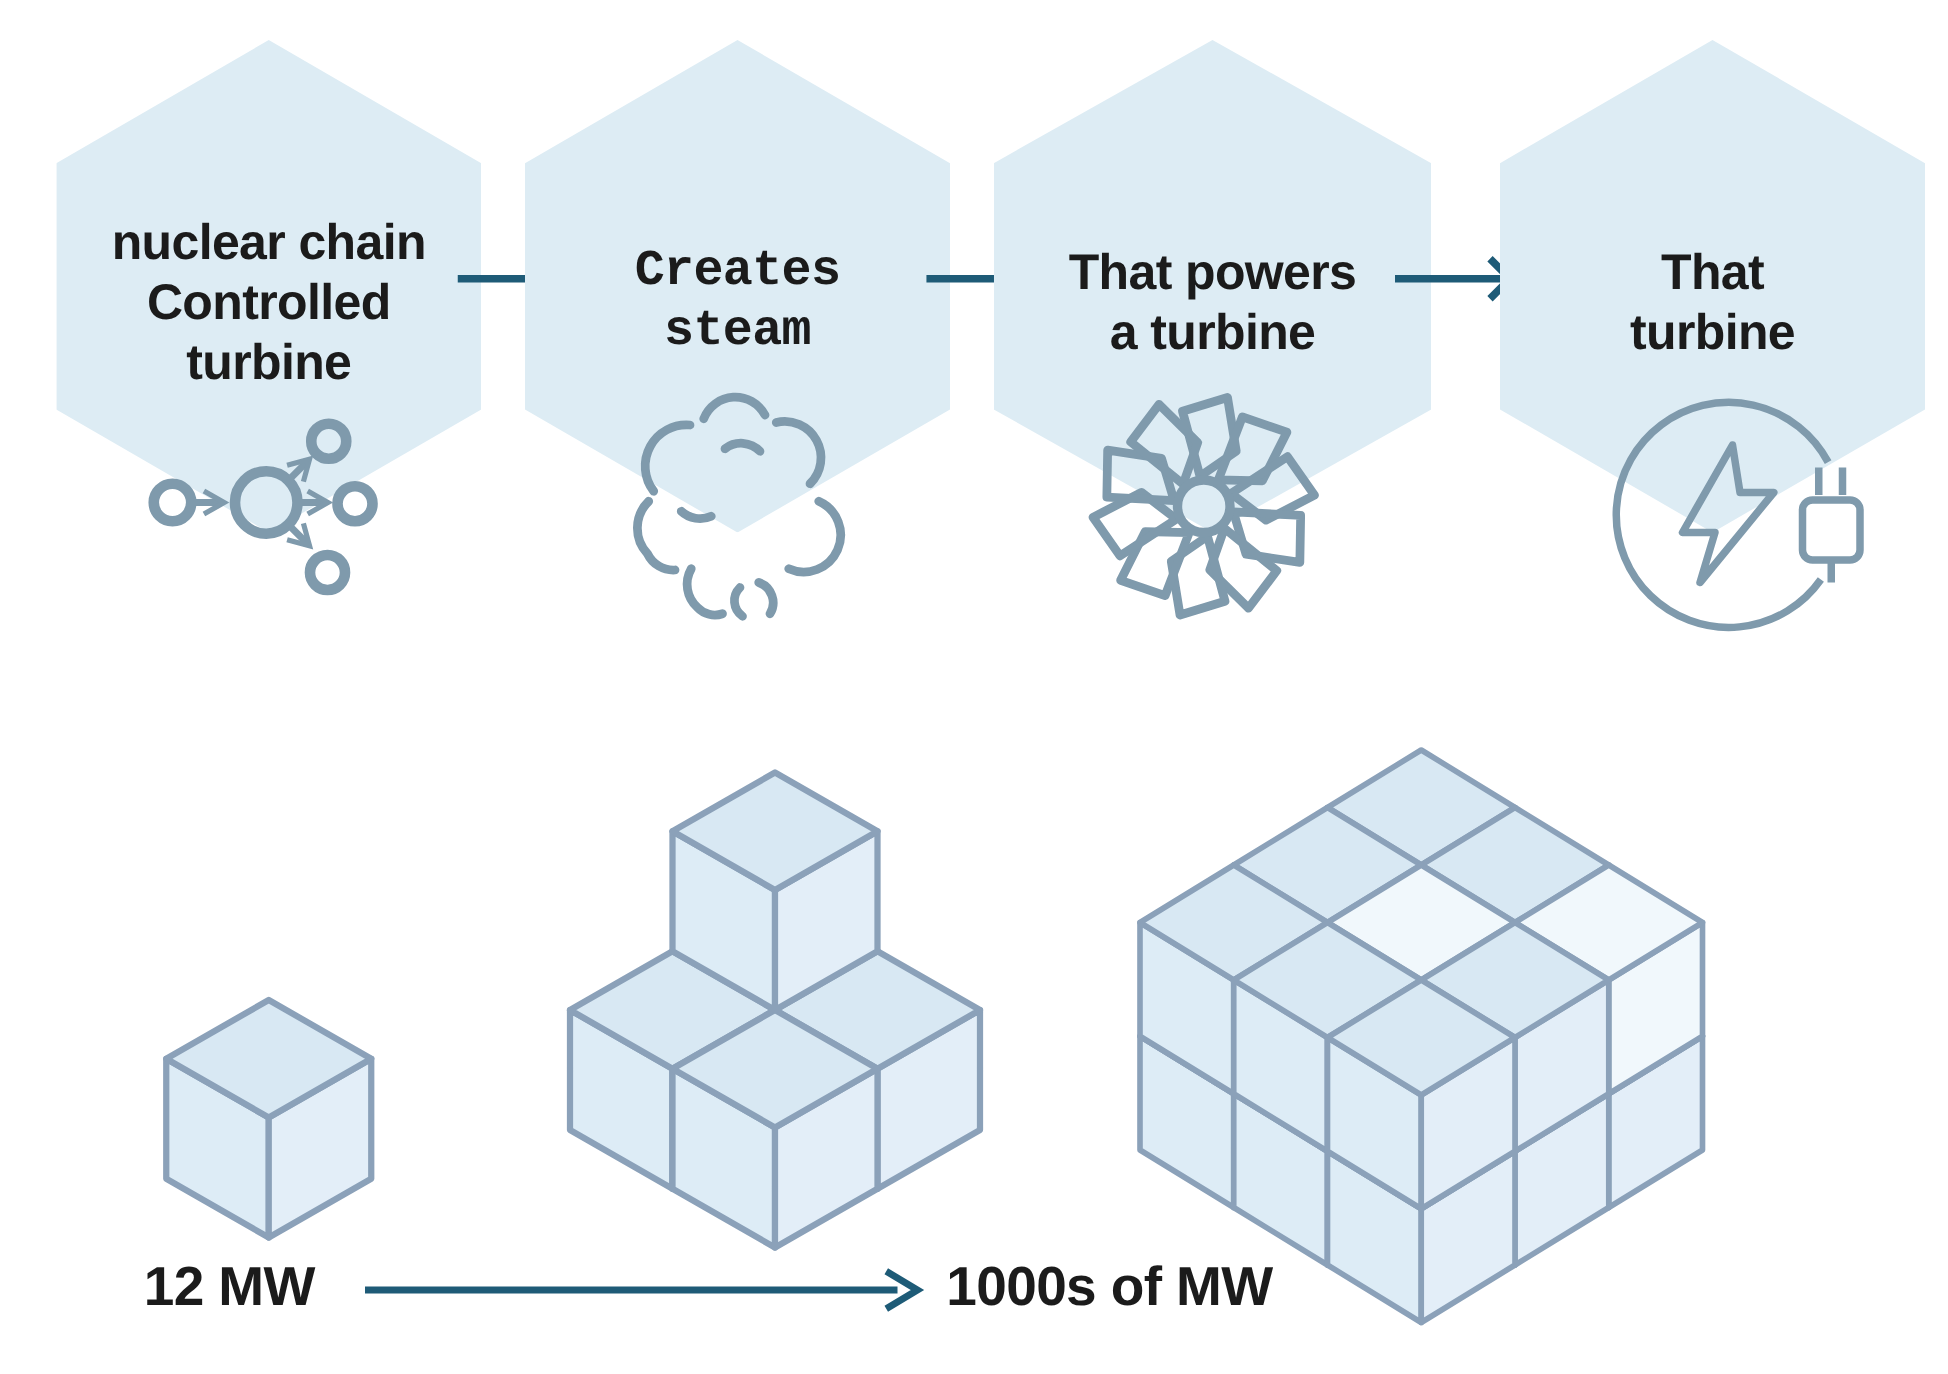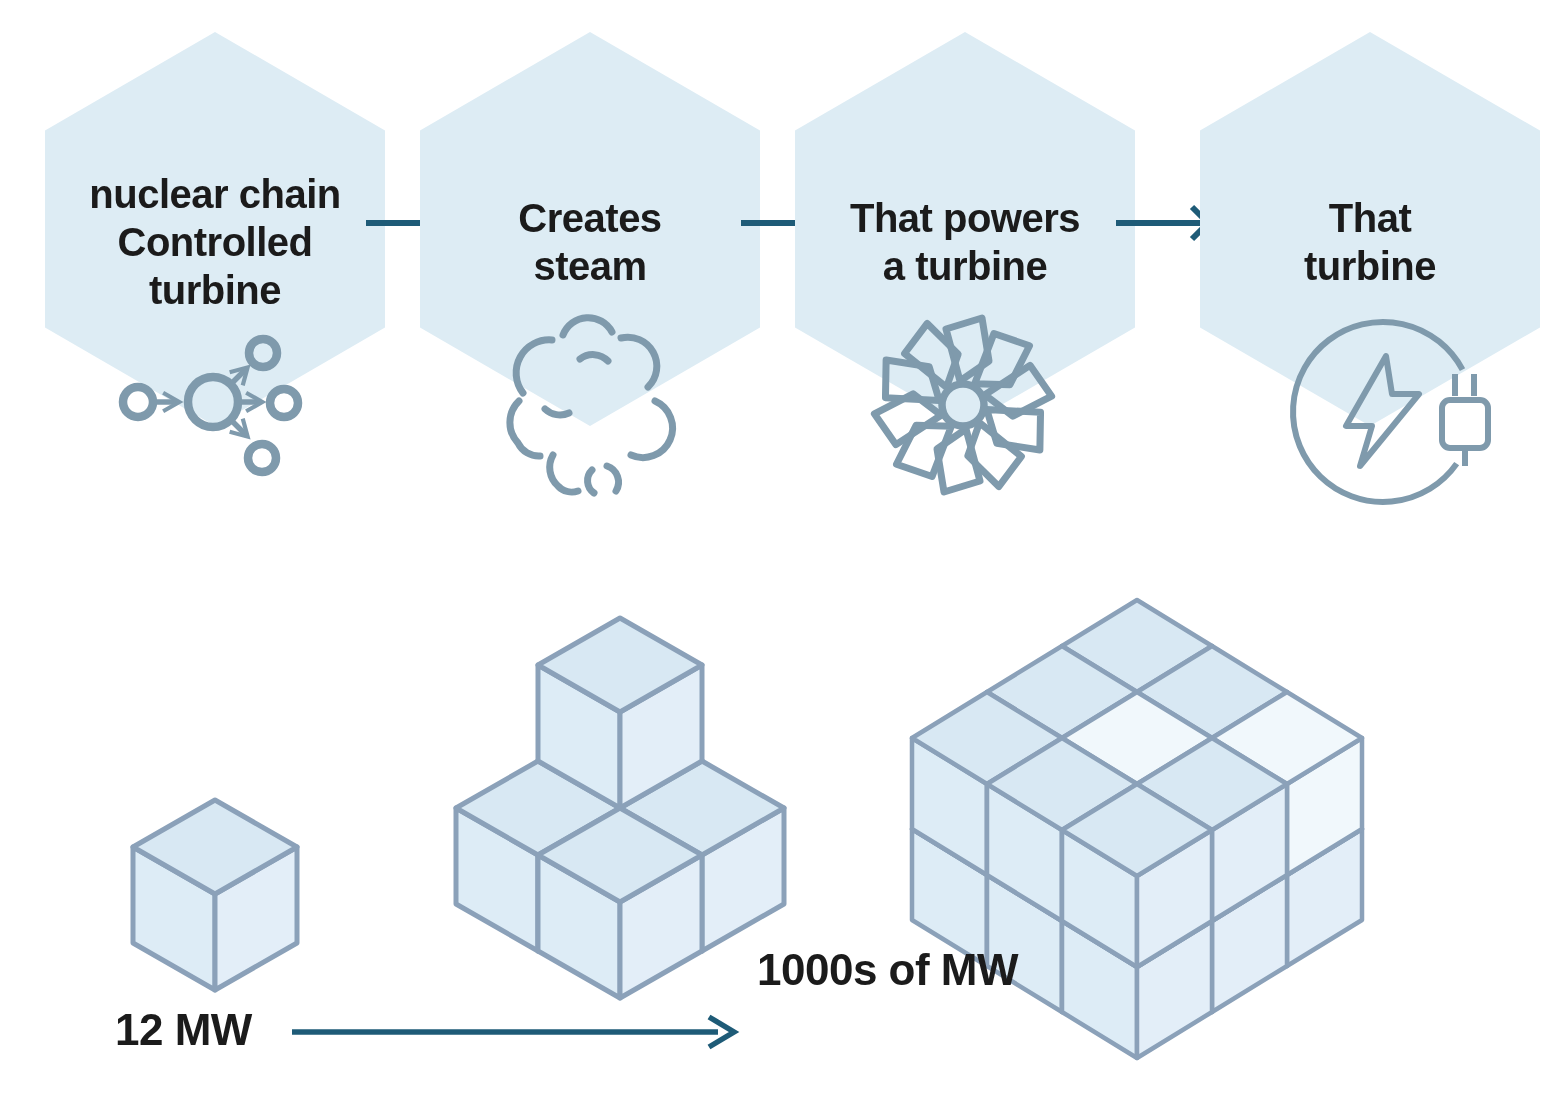--- a/index.html
+++ b/index.html
@@ -62,21 +62,21 @@
         <line x1="126" y1="71" x2="145" y2="71" stroke-width="5.5" marker-end="url(#chev)"></line>
         <line x1="117" y1="90" x2="131" y2="104" stroke-width="5.5" marker-end="url(#chev)"></line>
       </svg>
     </div>
 
     <svg class="teal-arrow" style="left:366px;top:203px;" width="100" height="40" viewBox="0 0 100 40">
       <line x1="0" y1="20" x2="84" y2="20" stroke-width="6"></line>
       <polyline points="76,4 92,20 76,36" stroke-width="6"></polyline>
     </svg>
 
-    <div class="step" style="left:420px;">
+    <div class="step" style="left:420px;font-family:Liberation Mono, monospace;">
       <div class="hex"></div>
       <div class="hex-label">
         <span>Creates</span>
         <span>steam</span>
       </div>
       <svg class="icon" style="left:75px;top:271px;" width="190" height="200" viewBox="0 0 190 200" stroke-linecap="round">
         <path d="M28,90 A33,33 0 0 1 57,37" stroke-width="7"></path>
         <path d="M68,32 A27,27 0 0 1 117,29" stroke-width="7"></path>
         <path d="M126,35 A29,29 0 0 1 153,84" stroke-width="7"></path>
         <path d="M160,98 A28,28 0 0 1 136,152" stroke-width="7"></path>
@@ -87,21 +87,21 @@
         <path d="M97,167 A15,15 0 0 0 99,190" stroke-width="7"></path>
         <path d="M112,163 A17,17 0 0 1 121,188" stroke-width="7"></path>
       </svg>
     </div>
 
     <svg class="teal-arrow" style="left:741px;top:203px;" width="100" height="40" viewBox="0 0 100 40">
       <line x1="0" y1="20" x2="84" y2="20" stroke-width="6"></line>
       <polyline points="76,4 92,20 76,36" stroke-width="6"></polyline>
     </svg>
 
-    <div class="step" style="left:795px;">
+    <div class="step" style="left:795px;padding-left:10px;">
       <div class="hex"></div>
       <div class="hex-label">
         <span>That powers</span>
         <span>a turbine</span>
       </div>
       <svg class="icon" style="left:68px;top:273px;" width="200" height="200" viewBox="0 0 200 200">
         <defs>
           <path id="tb" d="M97,76 L83,24 L119,13 L126,56 Z" stroke-width="7" stroke-linejoin="round"></path>
         </defs>
         <use href="#tb"></use>
@@ -223,15 +223,15 @@
         <polygon points="231,190 306,236 231,282 156,236" fill="#d8e8f3" stroke="#8ba1b9" stroke-width="4.5" stroke-linejoin="round"></polygon>
       </svg>
 
     <div class="scale-label" style="left:115px;top:1006px;width:200px;text-align:left;">12 MW</div>
 
     <svg class="teal-arrow" style="left:288px;top:1012px;" width="456" height="40" viewBox="0 0 456 40">
       <line x1="4" y1="20" x2="430" y2="20" stroke-width="5.5"></line>
       <polyline points="421,5 446,20 421,35" stroke-width="5.5"></polyline>
     </svg>
 
-    <div class="scale-label" style="left:757px;top:946px;">1000s of MW</div>
+    <div class="scale-label" style="left:757px;top:1006px;">1000s of MW</div>
   </div>
 </div>
 
 </body></html>

